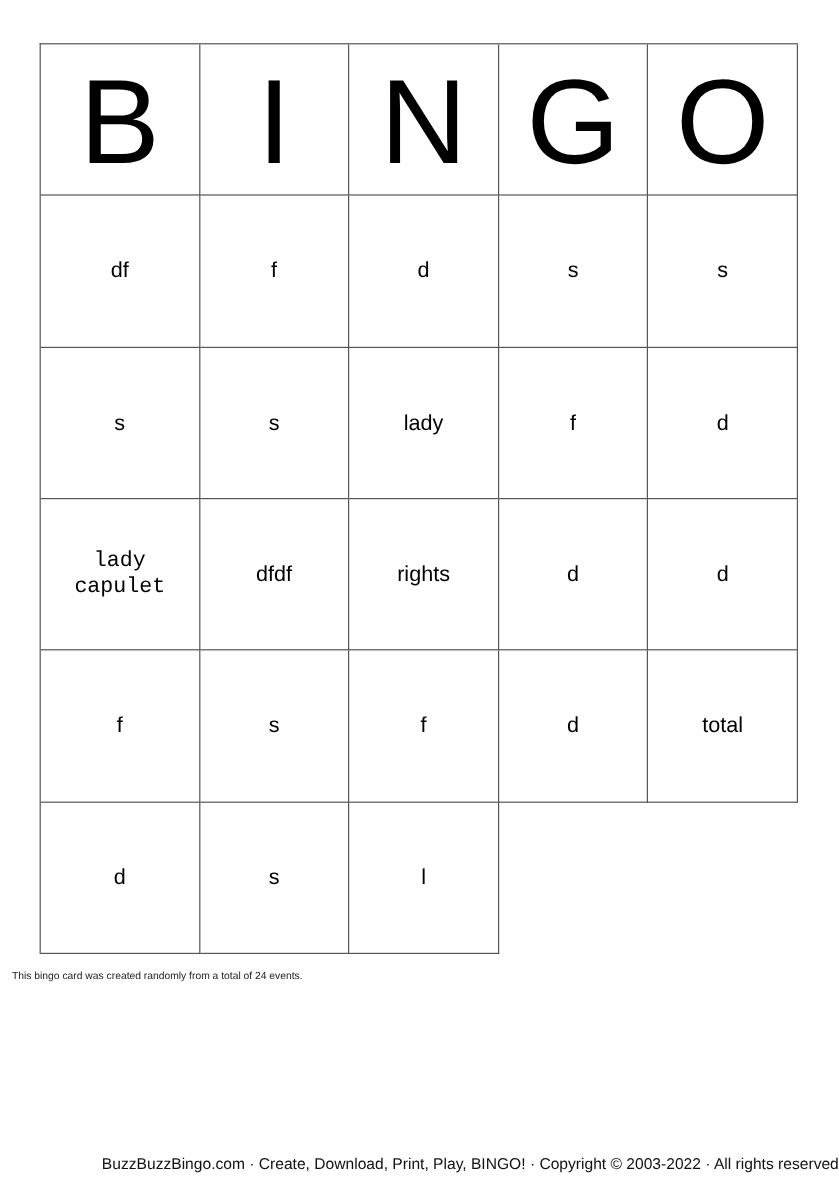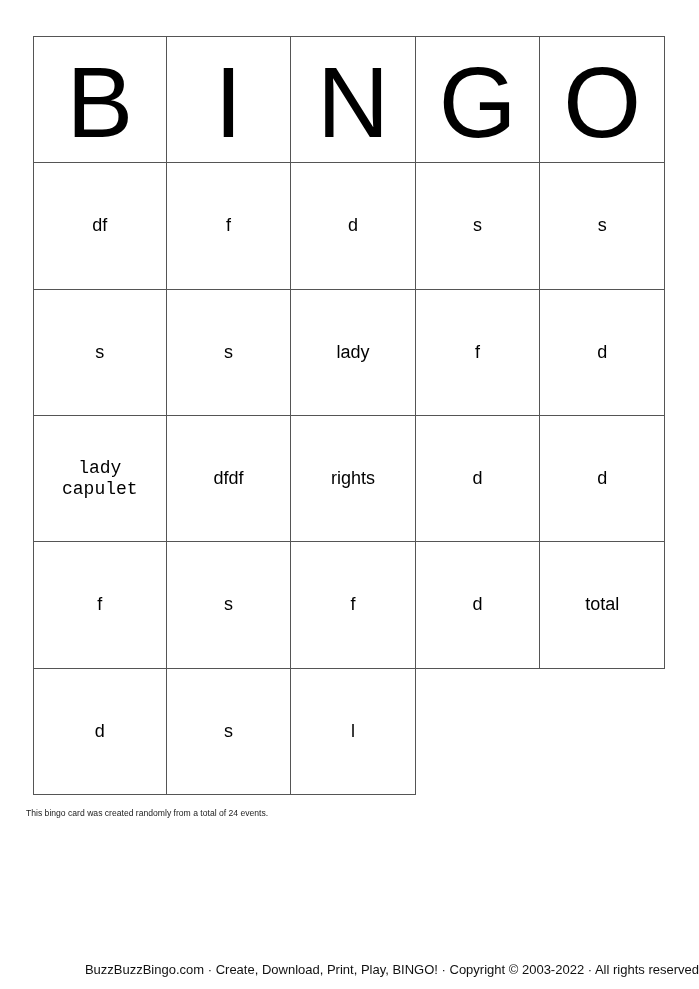--- a/index.html
+++ b/index.html
@@ -5,21 +5,21 @@
     html, body { margin: 0; padding: 0; background: #ffffff; }
     body { width: 699px; height: 989px; position: relative; overflow: hidden; font-family: "Liberation Sans", sans-serif; color: #000; }
     .card { position: absolute; left: 33px; top: 36px; width: 632px; height: 759px;
       display: grid; grid-template-columns: repeat(5, 1fr); grid-template-rows: repeat(6, 1fr);
       border-top: 1px solid #555; border-left: 1px solid #555; box-sizing: border-box; }
     .cell { border-right: 1px solid #555; border-bottom: 1px solid #555; box-sizing: border-box;
       display: flex; align-items: center; justify-content: center; text-align: center;
       font-size: 18px; line-height: 21px; padding: 4px; }
     .head { font-size: 100px; line-height: 1; padding: 0; }
     .head span { display: block; margin-top: 4px; }
-    .note { position: absolute; left: 10px; top: 807px; font-size: 8.6px; line-height: 13px; color: #222; margin-left: 16px; }
+    .note { position: absolute; left: 10px; top: 807px; font-size: 8.6px; line-height: 13px; color: #222; }
     .footer { position: absolute; left: 0; width: 699px; top: 962px; text-align: right; font-size: 13px; color: #111; }
   </style>
 </head>
 <body>
 
 <div class="card">
   <div class="cell head">
       <span>B</span>
     </div>
   <div class="cell head">

